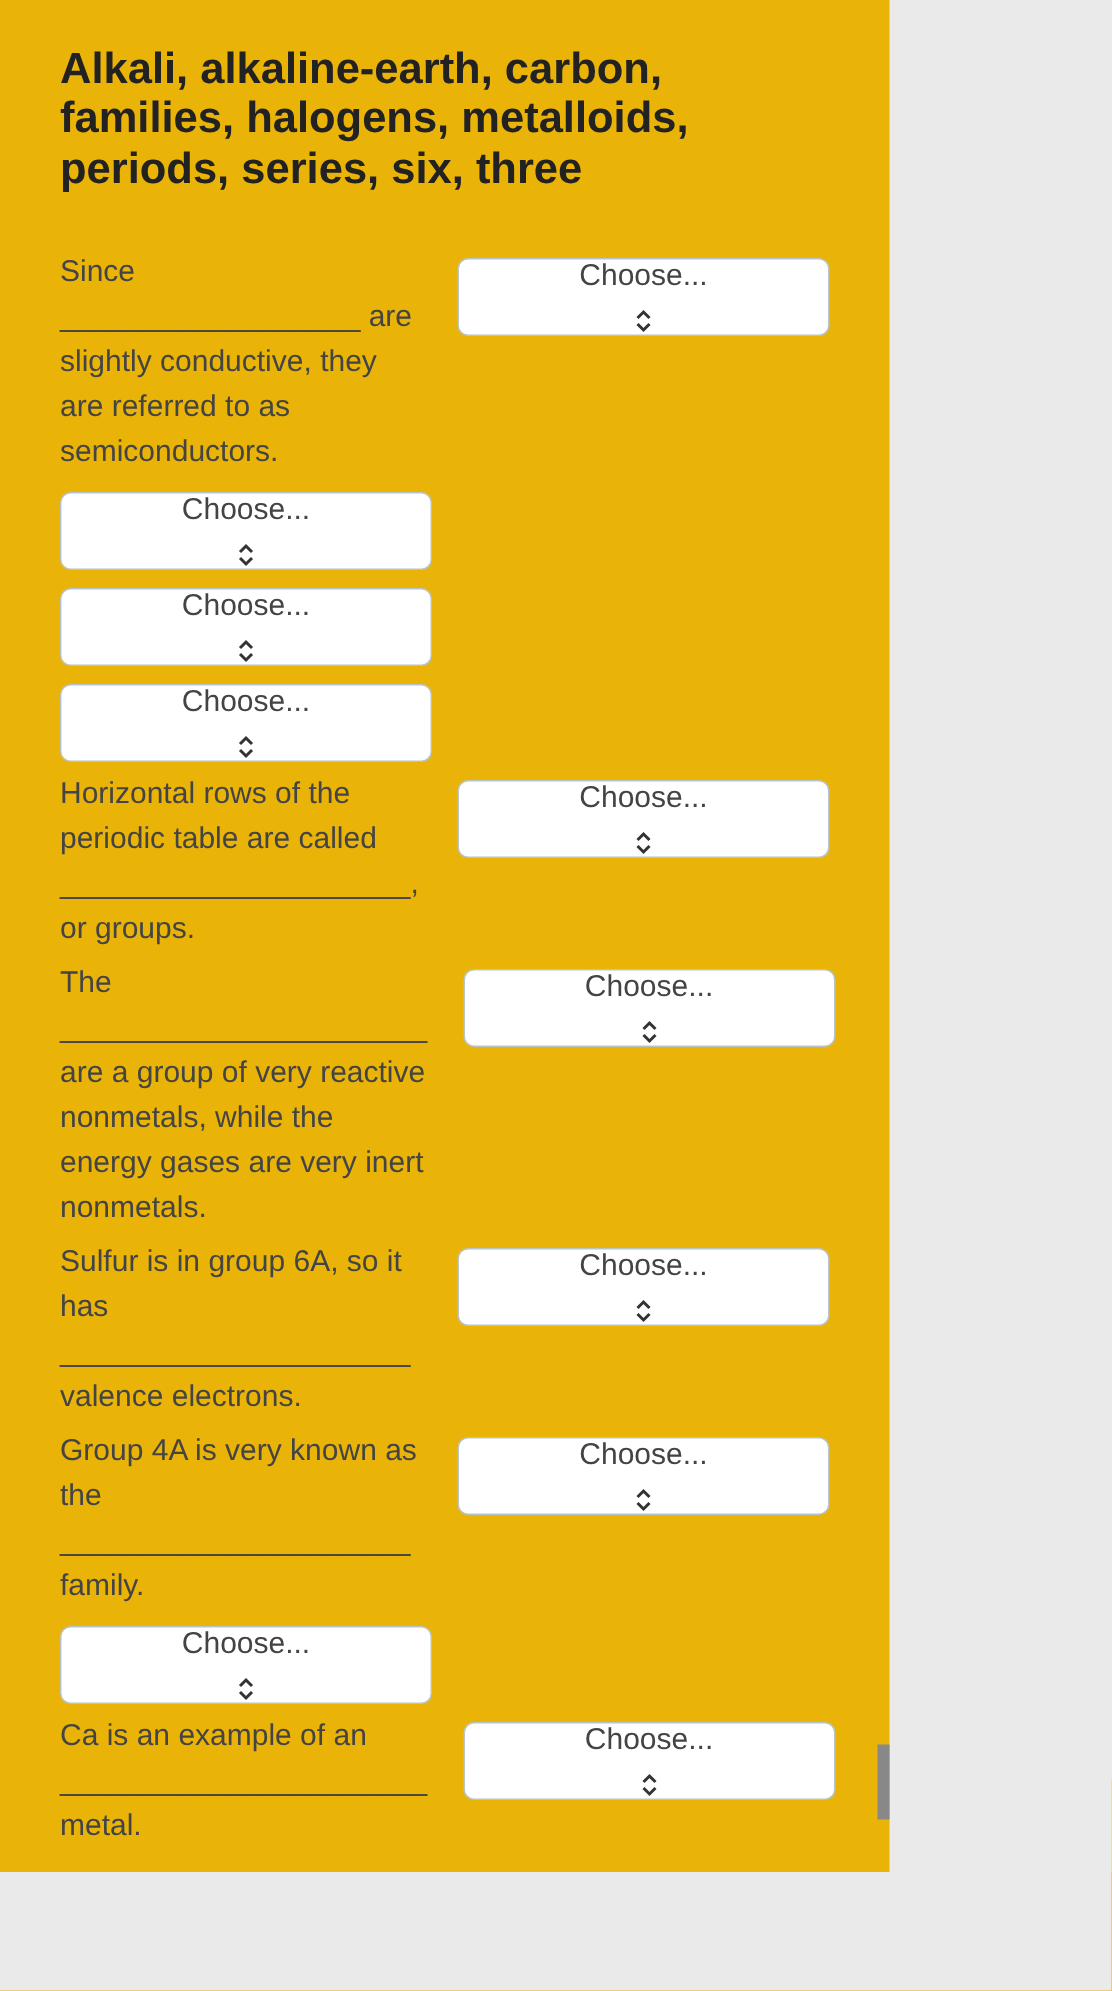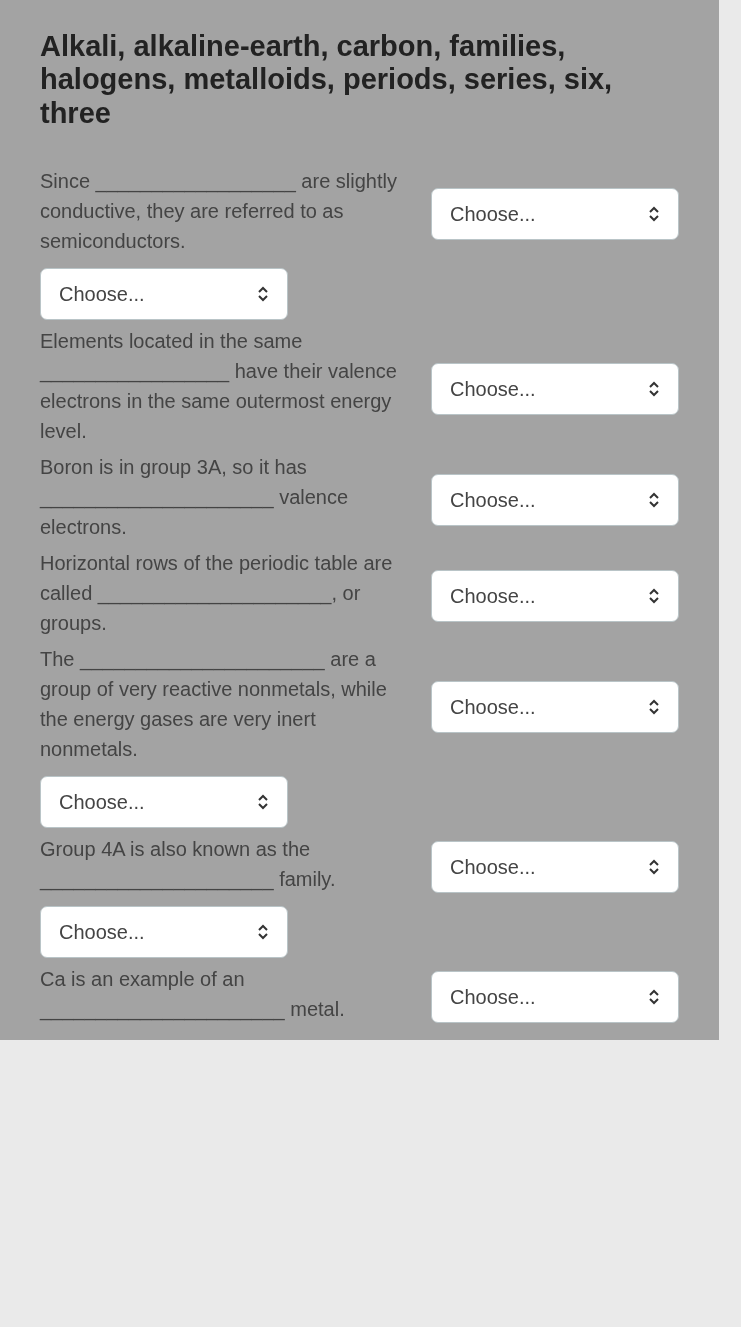--- a/index.html
+++ b/index.html
@@ -3,35 +3,35 @@
 <meta charset="utf-8">
 <style>
   * { box-sizing: border-box; }
   html, body {
     margin: 0;
     padding: 0;
     font-family: Verdana, Geneva, sans-serif;
     background: #eaeaea;
   }
   .page {
-    width: 719px;
-    background: #a3a3a3;
+    width: 593px;
+    background: #eab308;
     padding: 30px 40px 10px 40px;
     position: relative;
   }
   .title {
     font-size: 29px;
     font-weight: bold;
     color: #222;
     line-height: 1.15;
     margin: 0 0 36px 0;
   }
   .row {
     display: flex;
-    align-items: center;
+    align-items: flex-start;
     margin-bottom: 6px;
   }
   .prompt {
     flex: 1;
     color: #444;
     font-size: 20px;
     line-height: 1.5;
     padding-right: 24px;
   }
   .dropdown-wrap {
@@ -45,20 +45,21 @@
     border: 1px solid #b9c4c7;
     border-radius: 7px;
     margin-top: 6px;
     padding: 0 18px;
     display: flex;
     align-items: center;
     justify-content: space-between;
     font-size: 20px;
     color: #444;
     cursor: pointer;
+    flex-direction: column;
   }
   .dropdown-icon {
     display: flex;
     flex-direction: column;
     align-items: center;
     line-height: 0.5;
     font-size: 14px;
     color: #333;
   }
   .scroll-indicator {
@@ -97,35 +98,33 @@
             <span class="dropdown-icon">
               <svg width="12" height="18" viewBox="0 0 12 18">
                 <path d="M2 7 L6 3 L10 7" fill="none" stroke="#333" stroke-width="2"></path>
                 <path d="M2 11 L6 15 L10 11" fill="none" stroke="#333" stroke-width="2"></path>
               </svg>
             </span>
           </div>
         </div>
       </div>
       <div class="row">
-        <div class="prompt">Elements located in the same _________________ have their valence electrons in the same outermost energy level.</div>
-        <div class="dropdown-wrap">
-          <div class="dropdown">
-            <span>Choose...</span>
-            <span class="dropdown-icon">
-              <svg width="12" height="18" viewBox="0 0 12 18">
-                <path d="M2 7 L6 3 L10 7" fill="none" stroke="#333" stroke-width="2"></path>
-                <path d="M2 11 L6 15 L10 11" fill="none" stroke="#333" stroke-width="2"></path>
-              </svg>
-            </span>
-          </div>
-        </div>
-      </div>
-      <div class="row">
-        <div class="prompt">Boron is in group 3A, so it has _____________________ valence electrons.</div>
+        <div class="dropdown-wrap">
+          <div class="dropdown">
+            <span>Choose...</span>
+            <span class="dropdown-icon">
+              <svg width="12" height="18" viewBox="0 0 12 18">
+                <path d="M2 7 L6 3 L10 7" fill="none" stroke="#333" stroke-width="2"></path>
+                <path d="M2 11 L6 15 L10 11" fill="none" stroke="#333" stroke-width="2"></path>
+              </svg>
+            </span>
+          </div>
+        </div>
+      </div>
+      <div class="row">
         <div class="dropdown-wrap">
           <div class="dropdown">
             <span>Choose...</span>
             <span class="dropdown-icon">
               <svg width="12" height="18" viewBox="0 0 12 18">
                 <path d="M2 7 L6 3 L10 7" fill="none" stroke="#333" stroke-width="2"></path>
                 <path d="M2 11 L6 15 L10 11" fill="none" stroke="#333" stroke-width="2"></path>
               </svg>
             </span>
           </div>
@@ -153,34 +152,35 @@
             <span class="dropdown-icon">
               <svg width="12" height="18" viewBox="0 0 12 18">
                 <path d="M2 7 L6 3 L10 7" fill="none" stroke="#333" stroke-width="2"></path>
                 <path d="M2 11 L6 15 L10 11" fill="none" stroke="#333" stroke-width="2"></path>
               </svg>
             </span>
           </div>
         </div>
       </div>
       <div class="row">
-        <div class="dropdown-wrap">
-          <div class="dropdown">
-            <span>Choose...</span>
-            <span class="dropdown-icon">
-              <svg width="12" height="18" viewBox="0 0 12 18">
-                <path d="M2 7 L6 3 L10 7" fill="none" stroke="#333" stroke-width="2"></path>
-                <path d="M2 11 L6 15 L10 11" fill="none" stroke="#333" stroke-width="2"></path>
-              </svg>
-            </span>
-          </div>
-        </div>
-      </div>
-      <div class="row">
-        <div class="prompt">Group 4A is also known as the _____________________ family.</div>
+        <div class="prompt">Sulfur is in group 6A, so it has _____________________ valence electrons.</div>
+        <div class="dropdown-wrap">
+          <div class="dropdown">
+            <span>Choose...</span>
+            <span class="dropdown-icon">
+              <svg width="12" height="18" viewBox="0 0 12 18">
+                <path d="M2 7 L6 3 L10 7" fill="none" stroke="#333" stroke-width="2"></path>
+                <path d="M2 11 L6 15 L10 11" fill="none" stroke="#333" stroke-width="2"></path>
+              </svg>
+            </span>
+          </div>
+        </div>
+      </div>
+      <div class="row">
+        <div class="prompt">Group 4A is very known as the _____________________ family.</div>
         <div class="dropdown-wrap">
           <div class="dropdown">
             <span>Choose...</span>
             <span class="dropdown-icon">
               <svg width="12" height="18" viewBox="0 0 12 18">
                 <path d="M2 7 L6 3 L10 7" fill="none" stroke="#333" stroke-width="2"></path>
                 <path d="M2 11 L6 15 L10 11" fill="none" stroke="#333" stroke-width="2"></path>
               </svg>
             </span>
           </div>

